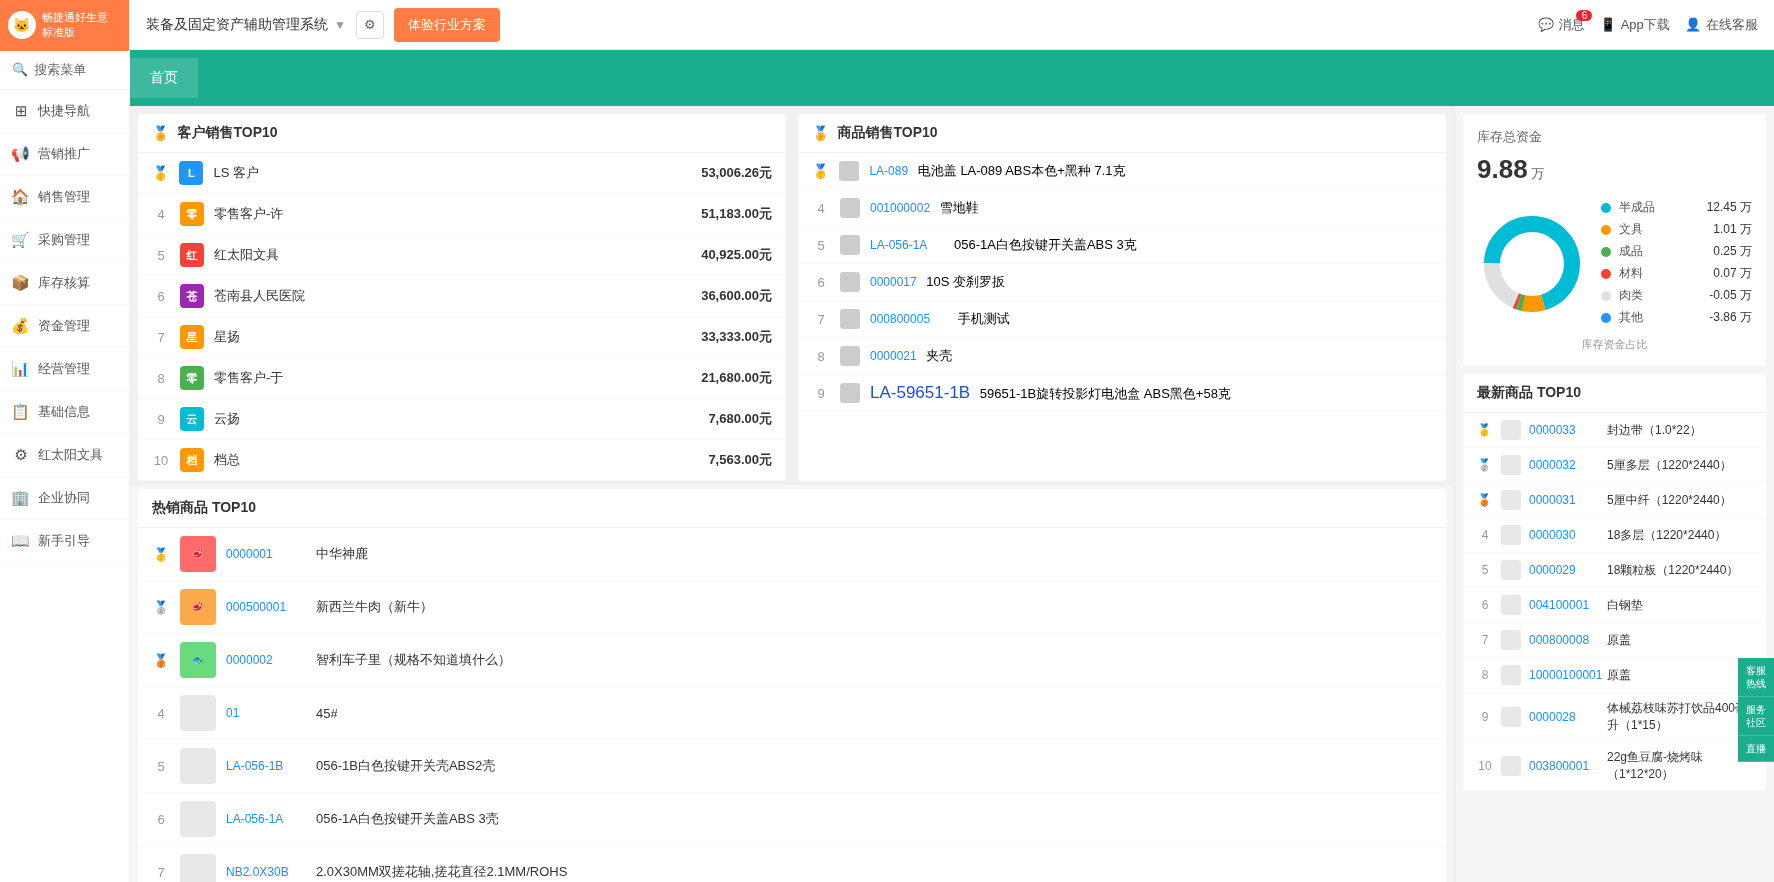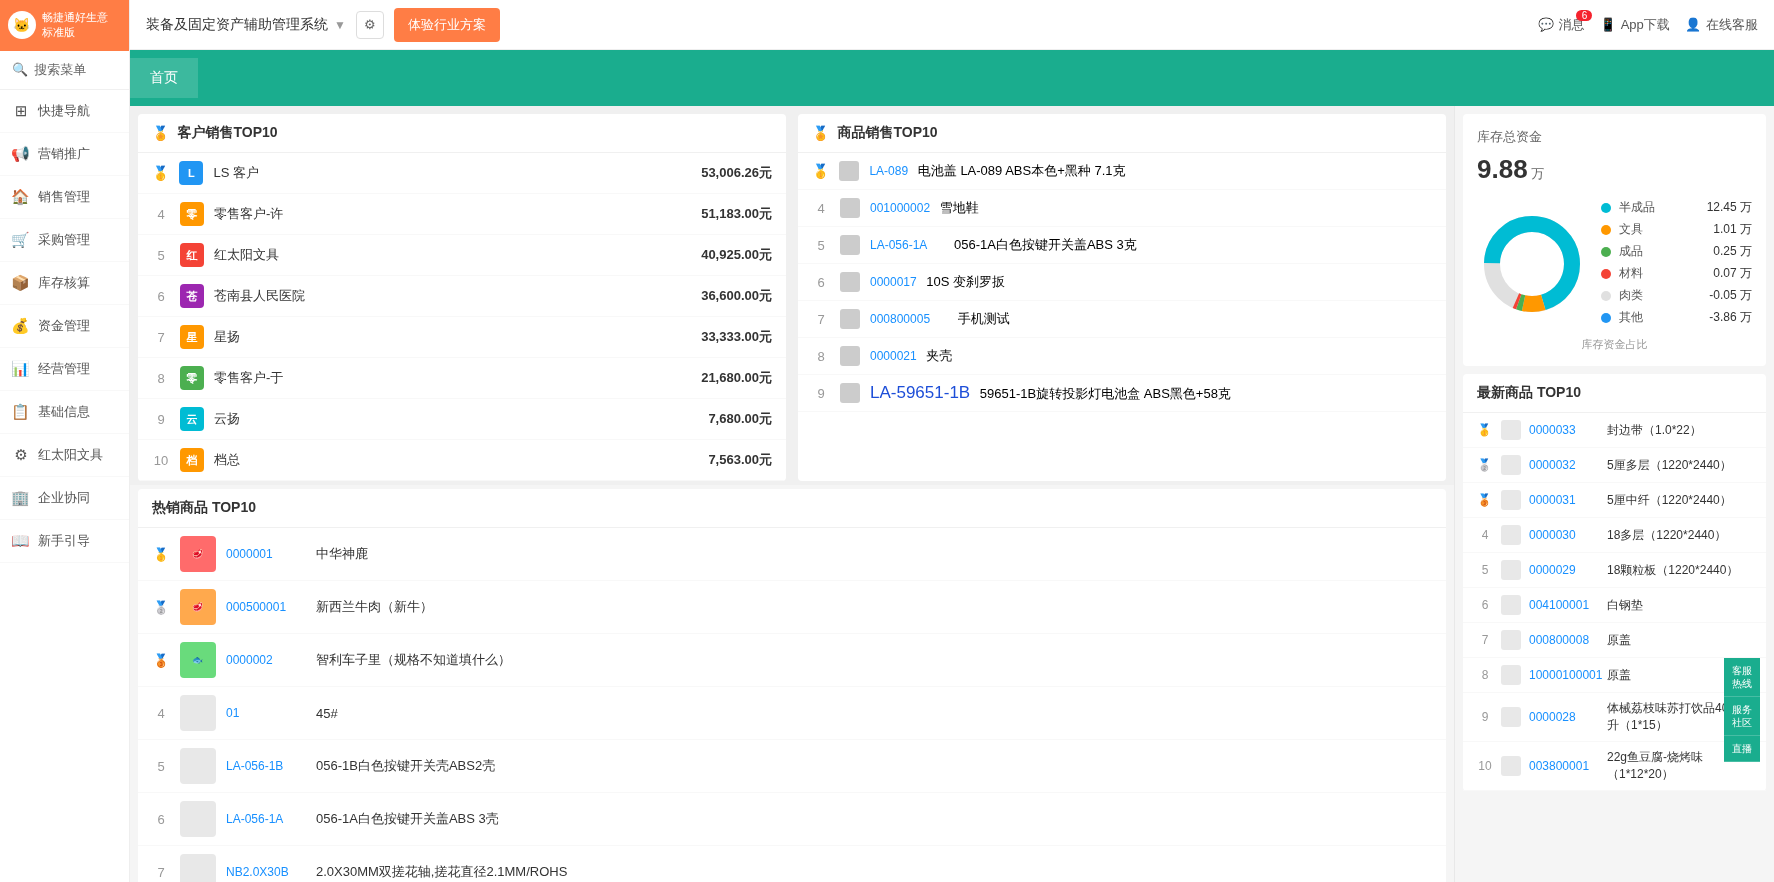--- a/index.html
+++ b/index.html
@@ -315,21 +315,21 @@
       flex-shrink: 0;
       display: flex; align-items: center; justify-content: center;
       font-size: 9px; color: #aaa;
     }
     .newest-code { color: #1890ff; font-size: 12px; width: 70px; flex-shrink: 0; }
     .newest-name { color: #333; font-size: 12px; flex: 1; }
 
     
     .float-btns {
       position: fixed;
-      right: 14px;
+      right: 0;
       bottom: 120px;
       display: flex;
       flex-direction: column;
       gap: 0;
     }
     .float-btn {
       width: 36px;
       background: #1aad8e;
       color: #fff;
       font-size: 10px;

